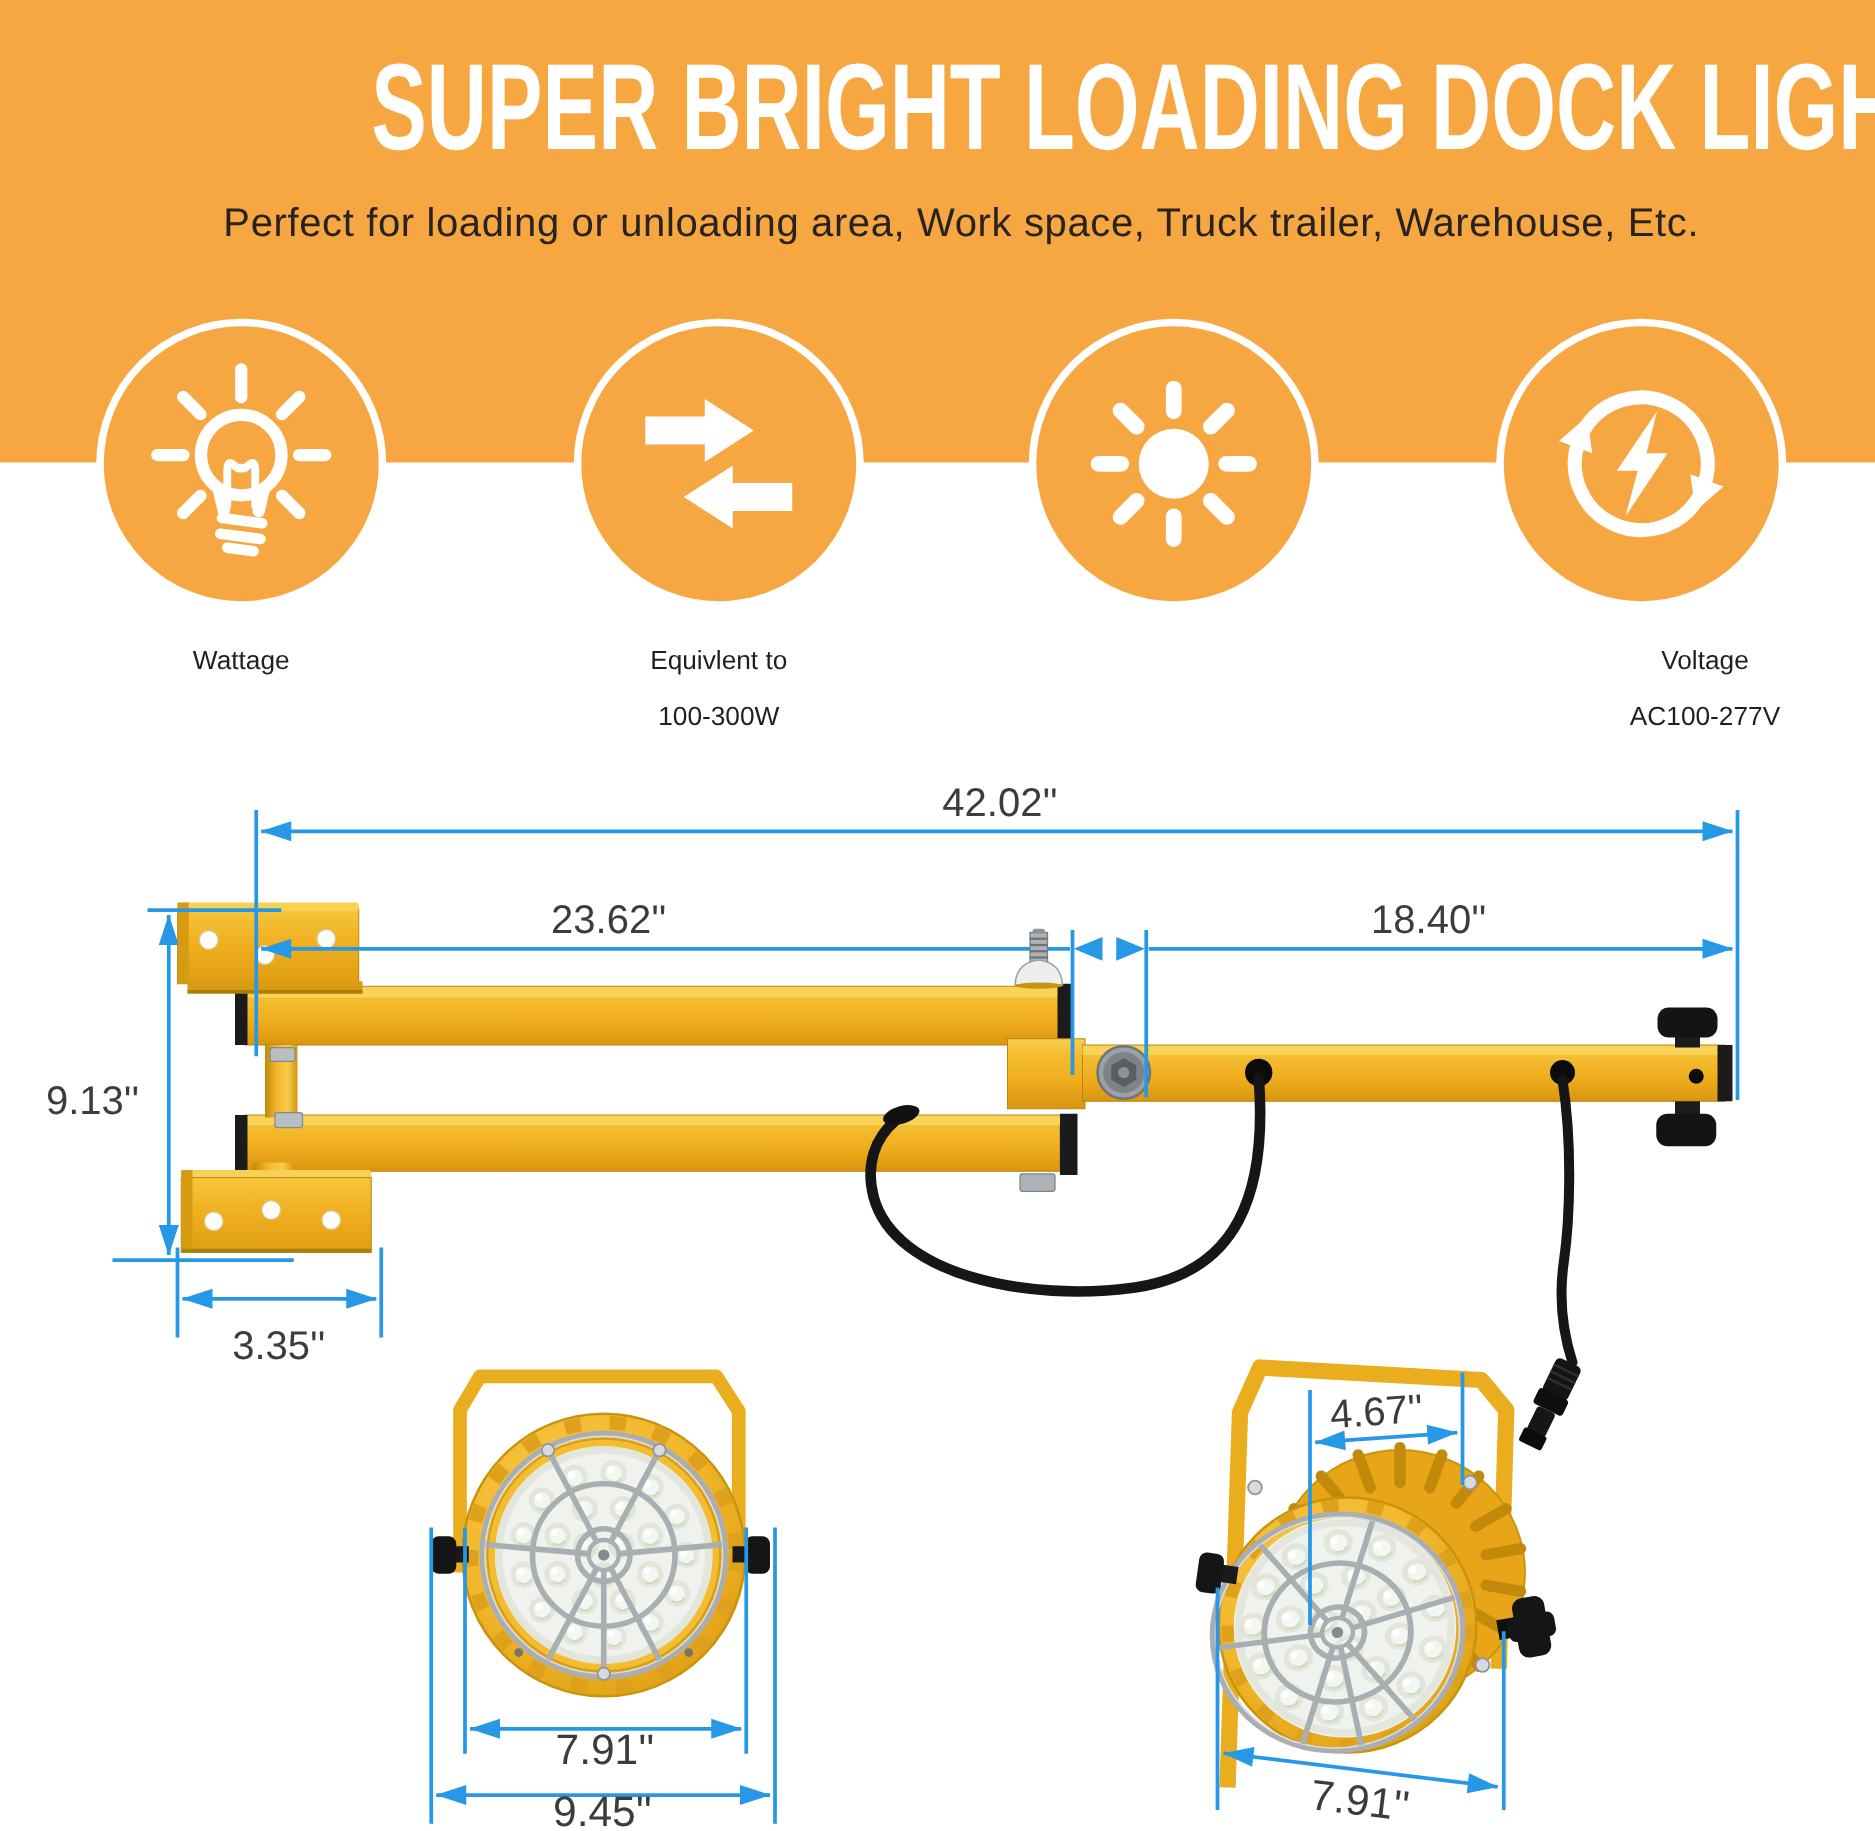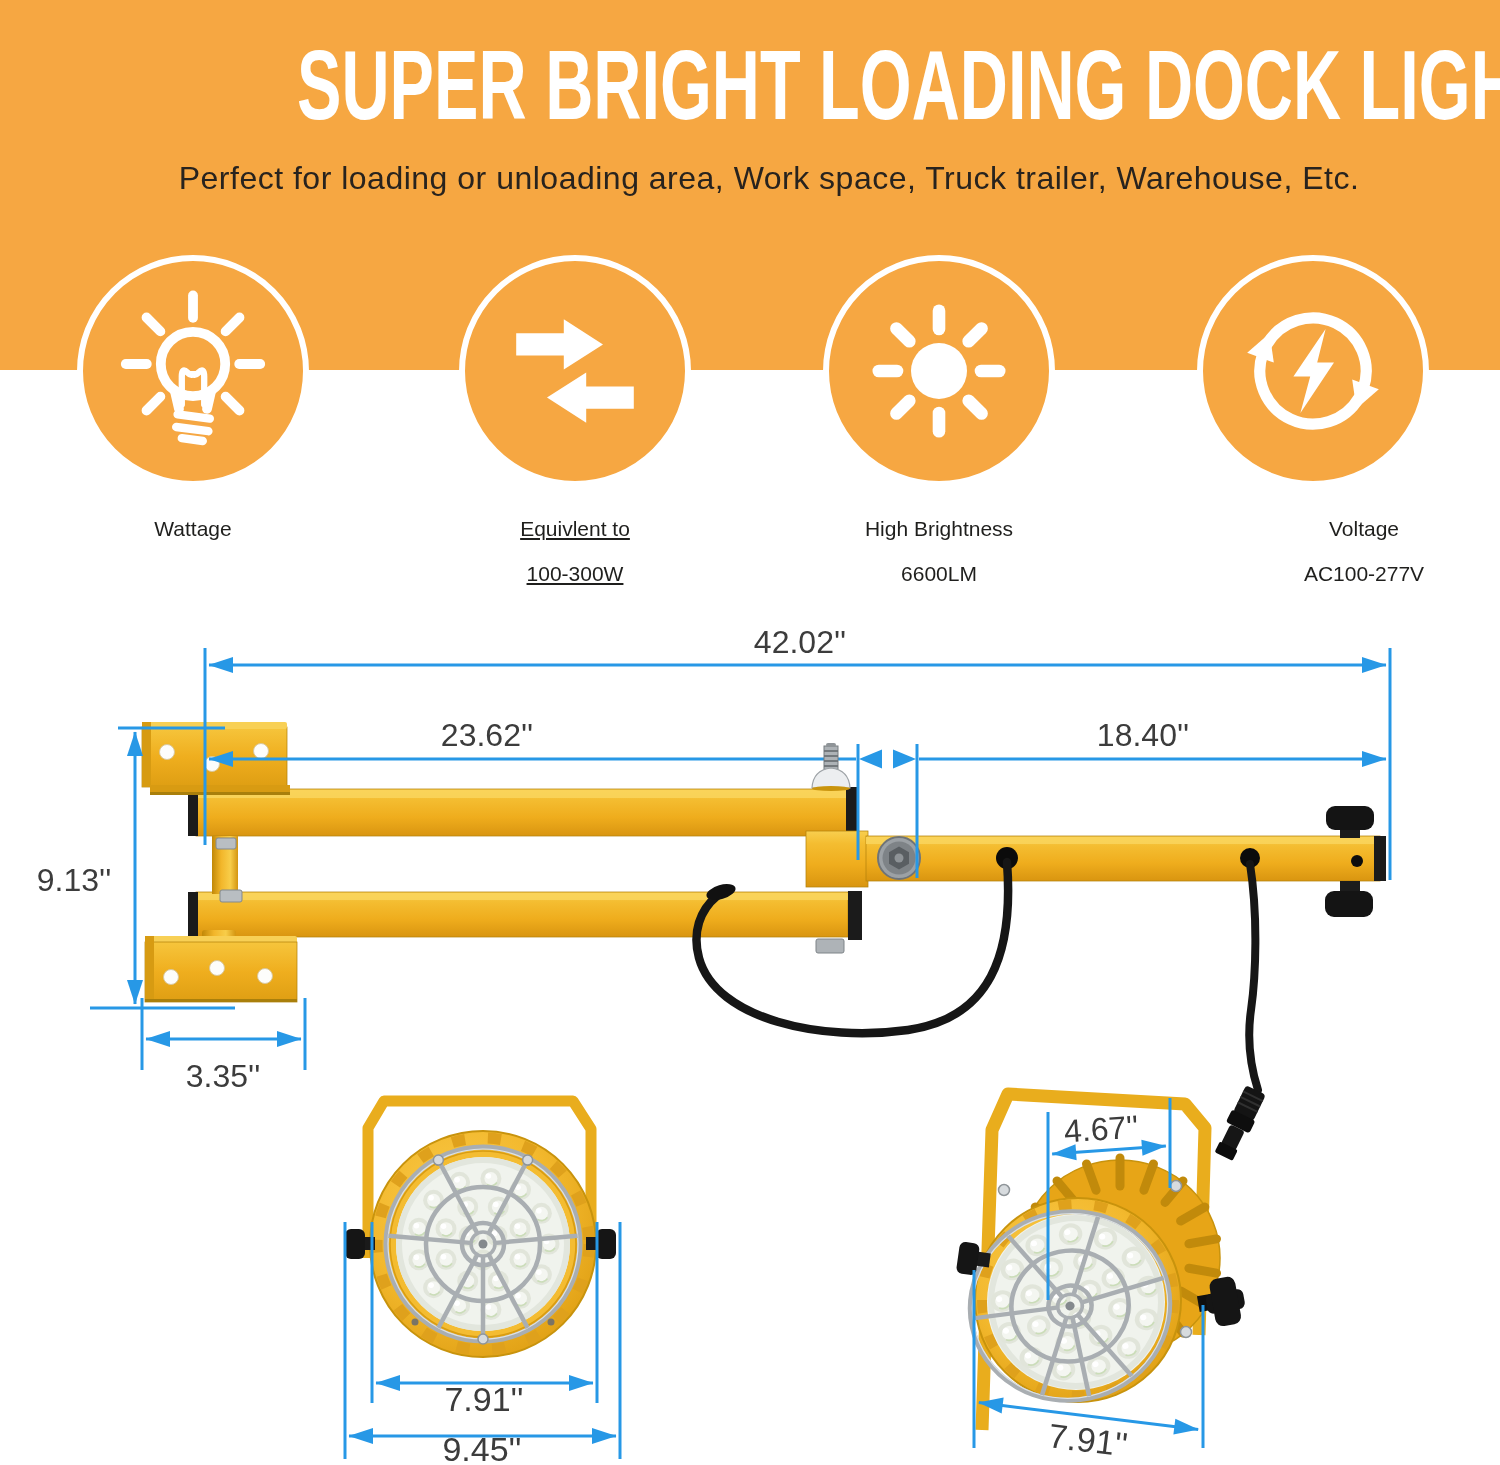--- a/index.html
+++ b/index.html
@@ -22,21 +22,21 @@
     position:absolute;top:255px;width:220px;height:220px;border-radius:50%;
     background:#F6A742;border:6px solid #ffffff;box-sizing:content-box;
     display:flex;align-items:center;justify-content:center;
   }
   .feat-circle svg{width:168px;height:168px;}
   .c1{left:77px;} .c2{left:459px;} .c3{left:823px;} .c4{left:1197px;}
   .feat-label{
     position:absolute;top:506px;width:320px;text-align:center;color:#1f1f1d;
     font-size:21px;line-height:45px;
   }
-  .l1{left:33px;} .l2{left:415px;text-decoration:underline;} .l3{left:779px;} .l4{left:1204px;}
+  .l1{left:33px;} .l2{left:415px;} .l3{left:779px;} .l4{left:1204px;}
   .diagram-svg{position:absolute;left:0;top:600px;width:1500px;height:865px;}
   .dim-text{fill:#3c3c3c;font-size:32px;font-family:"Liberation Sans",sans-serif;}
   .dim-text-lg{fill:#3c3c3c;font-size:34px;font-family:"Liberation Sans",sans-serif;}
 </style>
 </head>
 <body>
 
 <div class="page">
 
   <div class="header-band"></div>
@@ -100,24 +100,20 @@
       <path d="M 9,-30 L -14,4 L -2,4 L -9,30 L 15,-6 L 3,-6 Z" fill="#ffffff"></path>
     </svg>
   </div>
 
   <div class="feat-label l1">
     <div>Wattage</div>
   </div>
   <div class="feat-label l2">
     <div>Equivlent to</div>
     <div>100-300W</div>
-  </div>
-  <div class="feat-label l3">
-    <div>High Brightness</div>
-    <div>6600LM</div>
   </div>
   <div class="feat-label l4">
     <div>Voltage</div>
     <div>AC100-277V</div>
   </div>
 
   <svg class="diagram-svg" viewBox="0 600 1500 865">
     <defs>
       <marker id="arr" viewBox="0 0 26 18" markerWidth="26" markerHeight="18" refX="25" refY="9" orient="auto-start-reverse" markerUnits="userSpaceOnUse">
         <path d="M25.5,9 L1,1 L1,17 Z" fill="#2798E6"></path>

